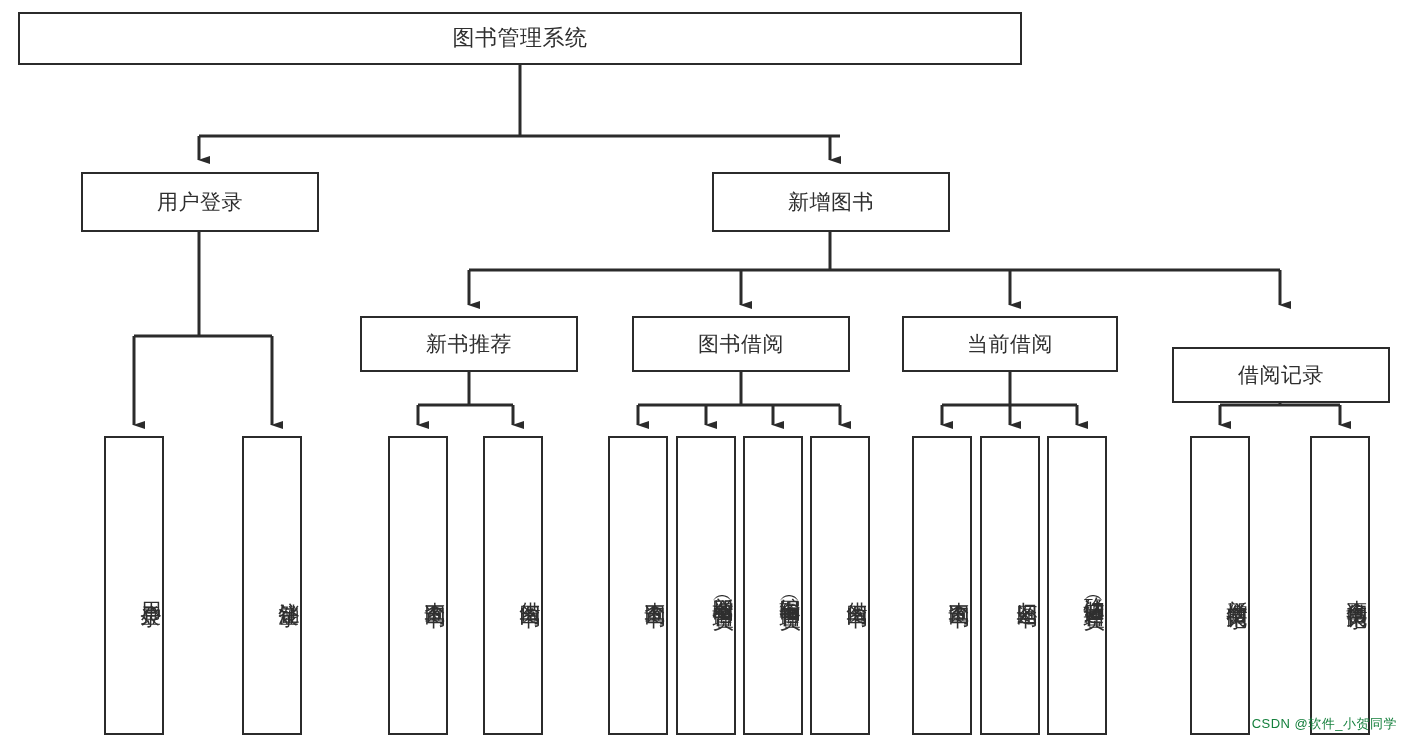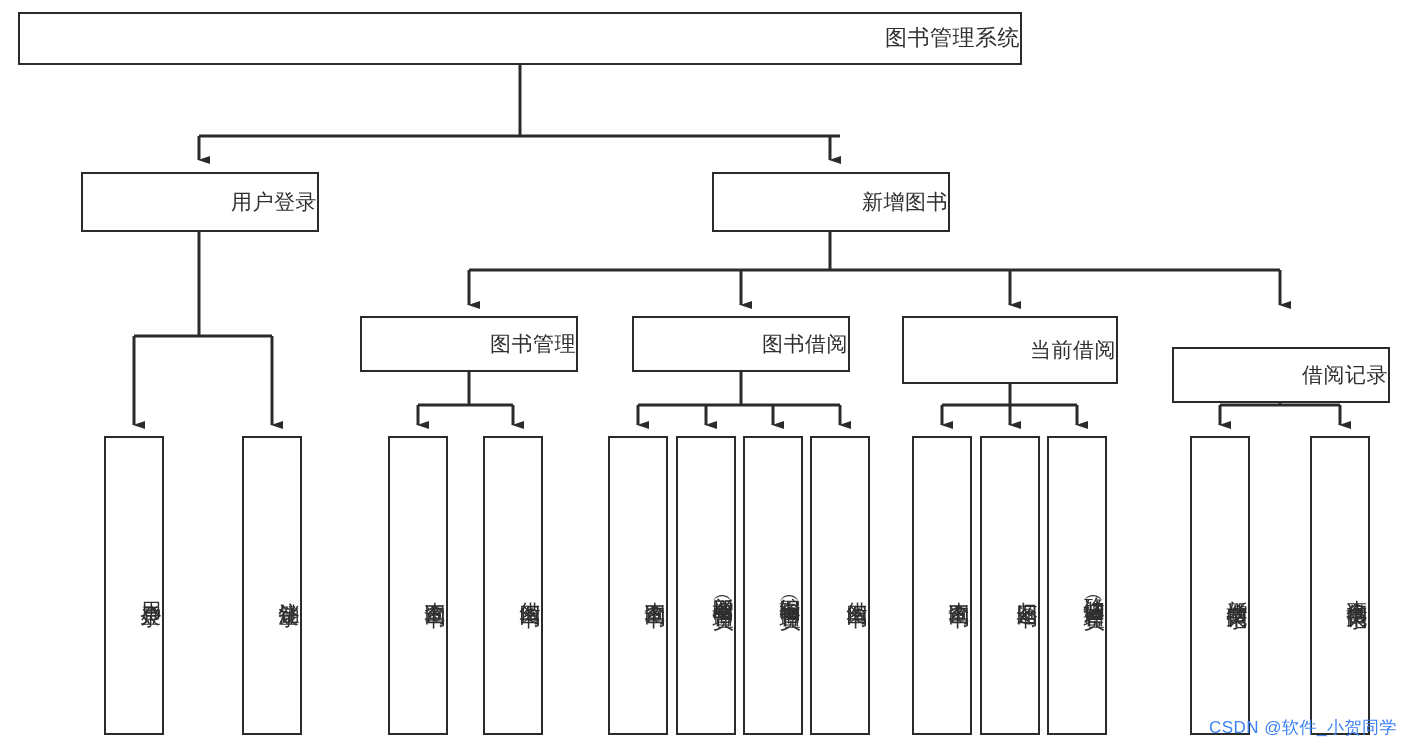--- a/index.html
+++ b/index.html
@@ -25,21 +25,21 @@
     height: 747px;
     pointer-events: none;
   }
   .node {
     position: absolute;
     box-sizing: border-box;
     border: 2px solid #2b2b2b;
     background: #ffffff;
     display: flex;
     align-items: center;
-    justify-content: flex-end;
+    justify-content: center;
     color: #2f2f2f;
   }
   .node.horiz {
     font-size: 21px;
     letter-spacing: 0.5px;
     line-height: 1.2;
   }
   .node.root {
     font-size: 22px;
   }
@@ -54,23 +54,23 @@
   }
   .node.leaf .vtext {
     writing-mode: vertical-rl;
     text-orientation: upright;
     white-space: nowrap;
     line-height: 1.0;
   }
   .watermark {
     position: absolute;
     right: 8px;
-    bottom: 8px;
-    font-size: 17px;
-    color: #3b82f6;
+    bottom: 14px;
+    font-size: 13px;
+    color: #15803d;
     letter-spacing: 0.5px;
     white-space: nowrap;
   }
 </style>
 </head>
 <body>
 
 <div id="canvas">
 
   <svg class="edges" viewBox="0 0 1405 747">
@@ -128,26 +128,26 @@
   </div>
 
   <div class="node horiz" style="left:81px; top:172px; width:238px; height:60px;">
     <span>用户登录</span>
   </div>
   <div class="node horiz" style="left:712px; top:172px; width:238px; height:60px;">
     <span>新增图书</span>
   </div>
 
   <div class="node horiz" style="left:360px; top:316px; width:218px; height:56px;">
-    <span>图书管理</span>
+    <span>新书推荐</span>
   </div>
   <div class="node horiz" style="left:632px; top:316px; width:218px; height:56px;">
     <span>图书借阅</span>
   </div>
-  <div class="node horiz" style="left:902px; top:316px; width:216px; height:68px;">
+  <div class="node horiz" style="left:902px; top:316px; width:216px; height:56px;">
     <span>当前借阅</span>
   </div>
   <div class="node horiz" style="left:1172px; top:316px; width:218px; height:56px;margin-top:31px;">
     <span>借阅记录</span>
   </div>
 
   <div class="node leaf" style="left:104px; top:436px; width:60px; height:299px;">
     <span class="vtext">用户登录</span>
   </div>
   <div class="node leaf" style="left:242px; top:436px; width:60px; height:299px;">

